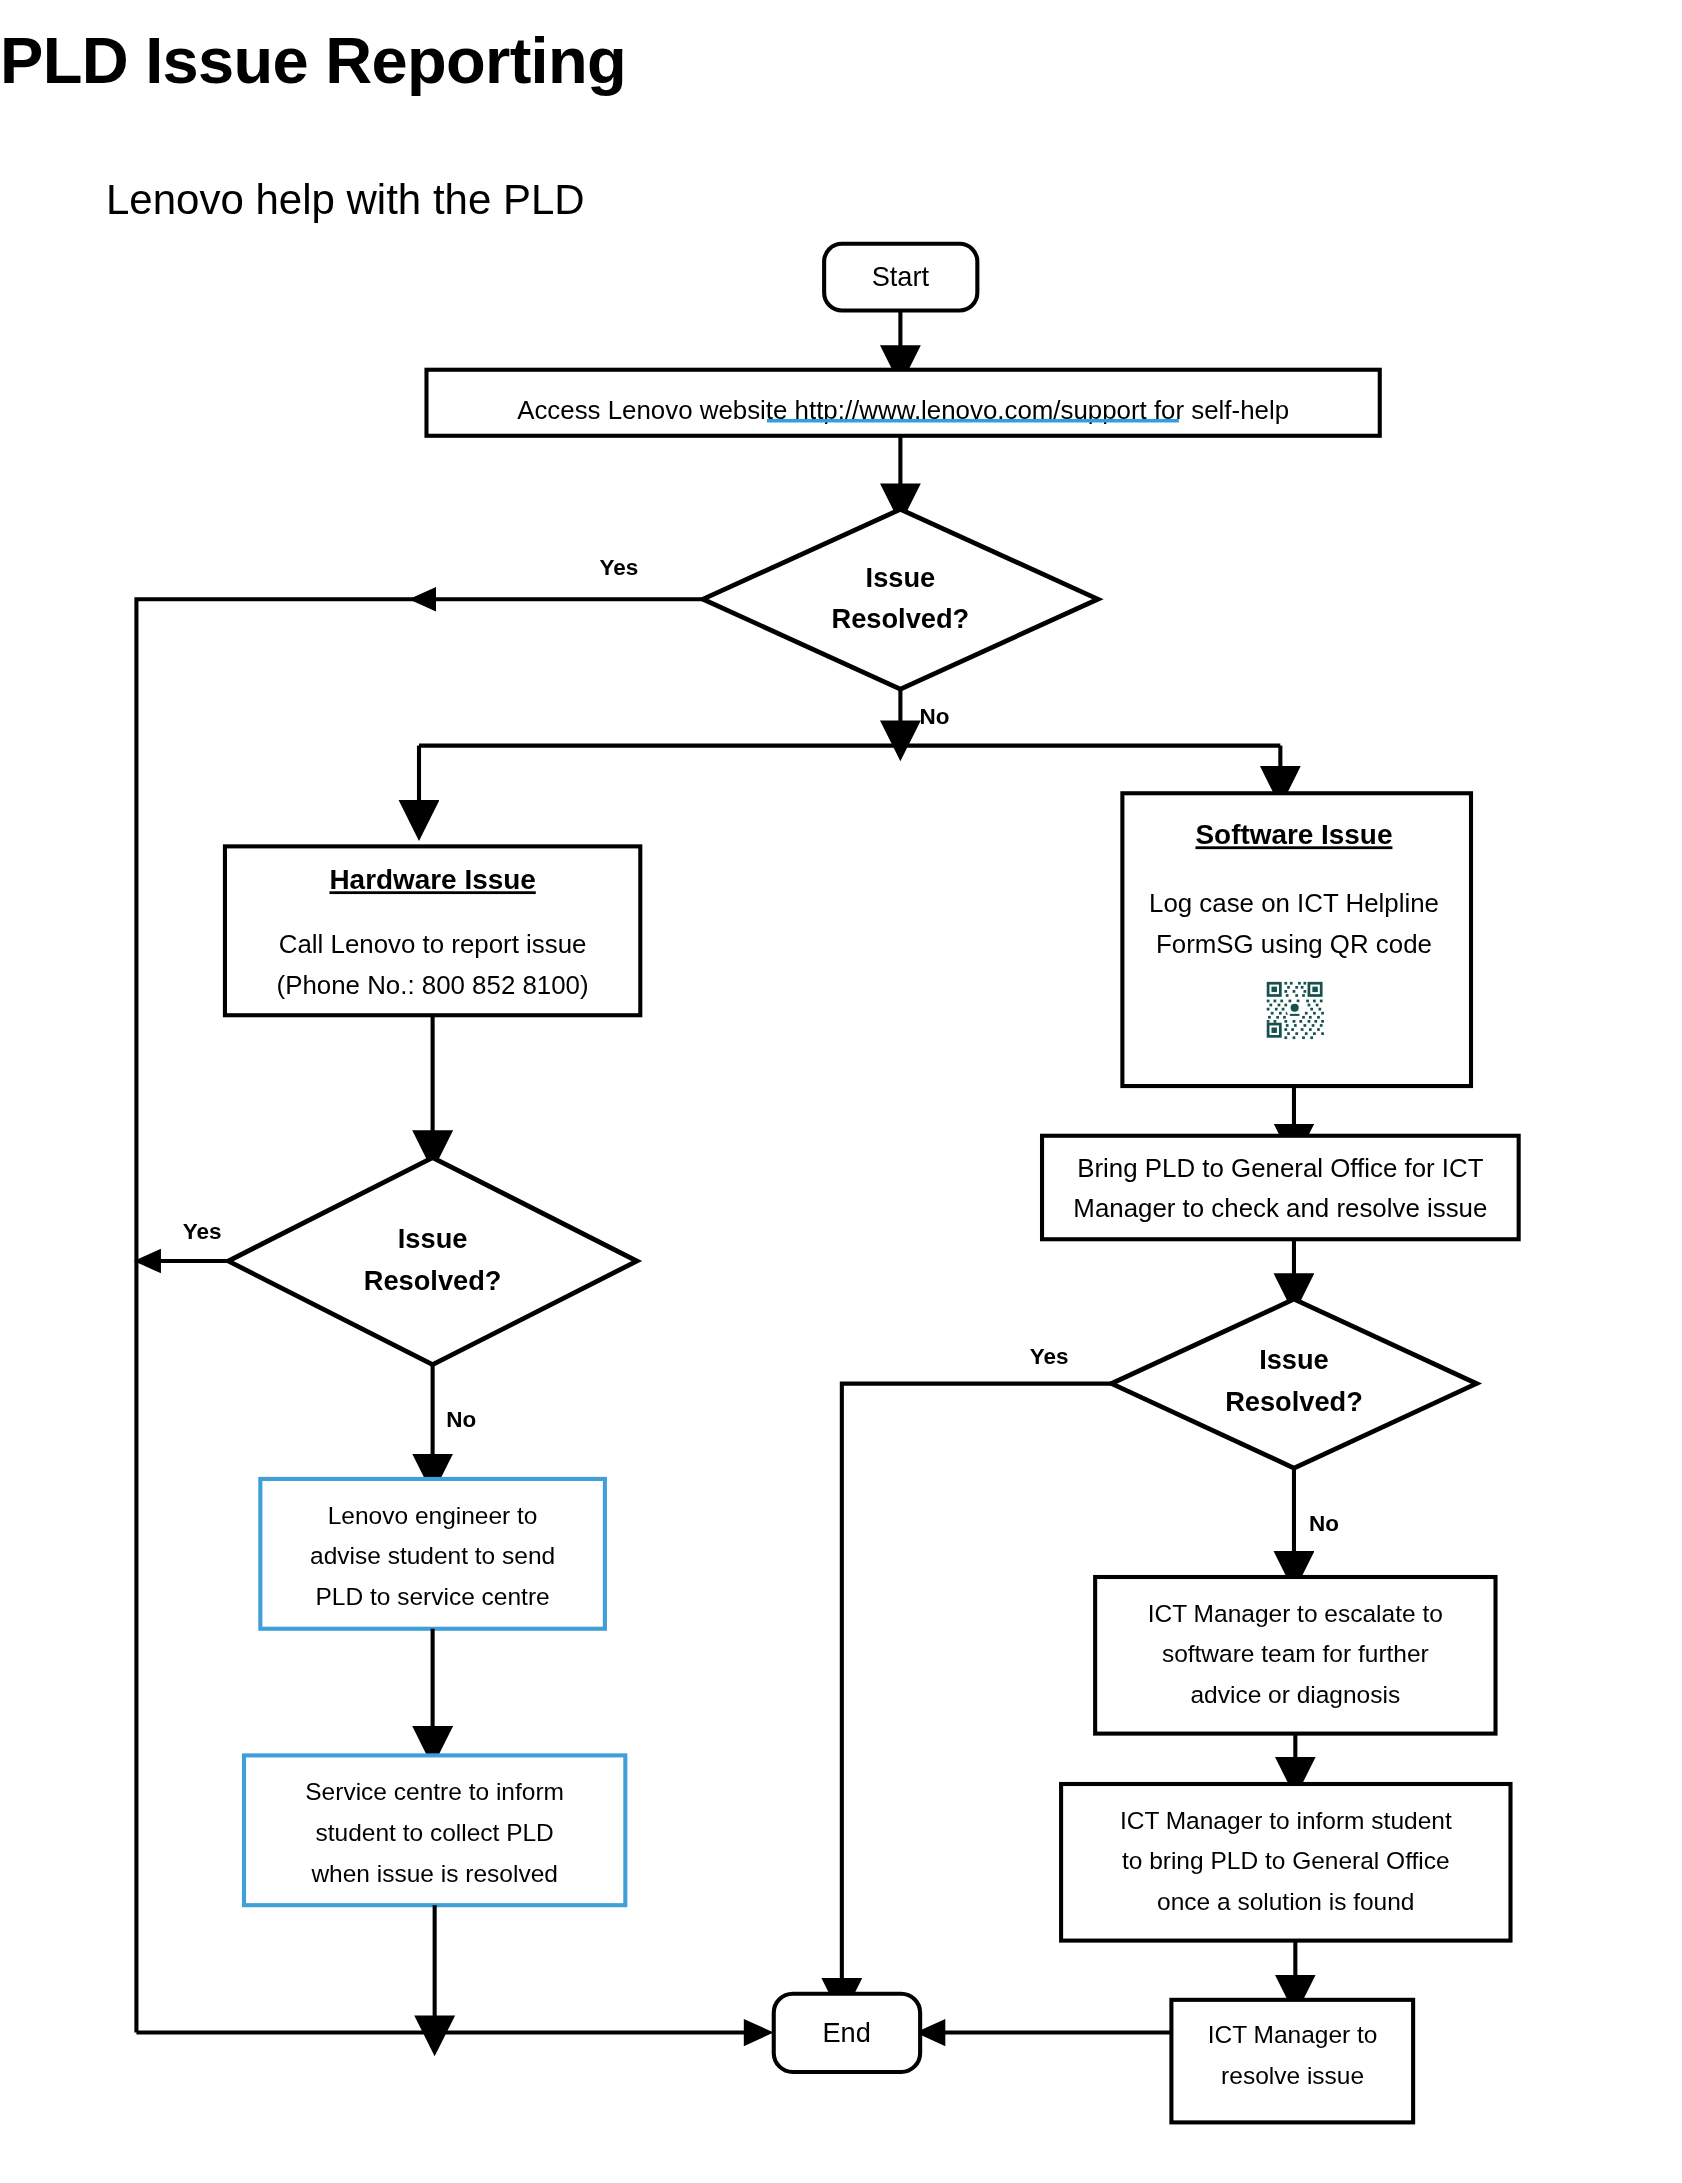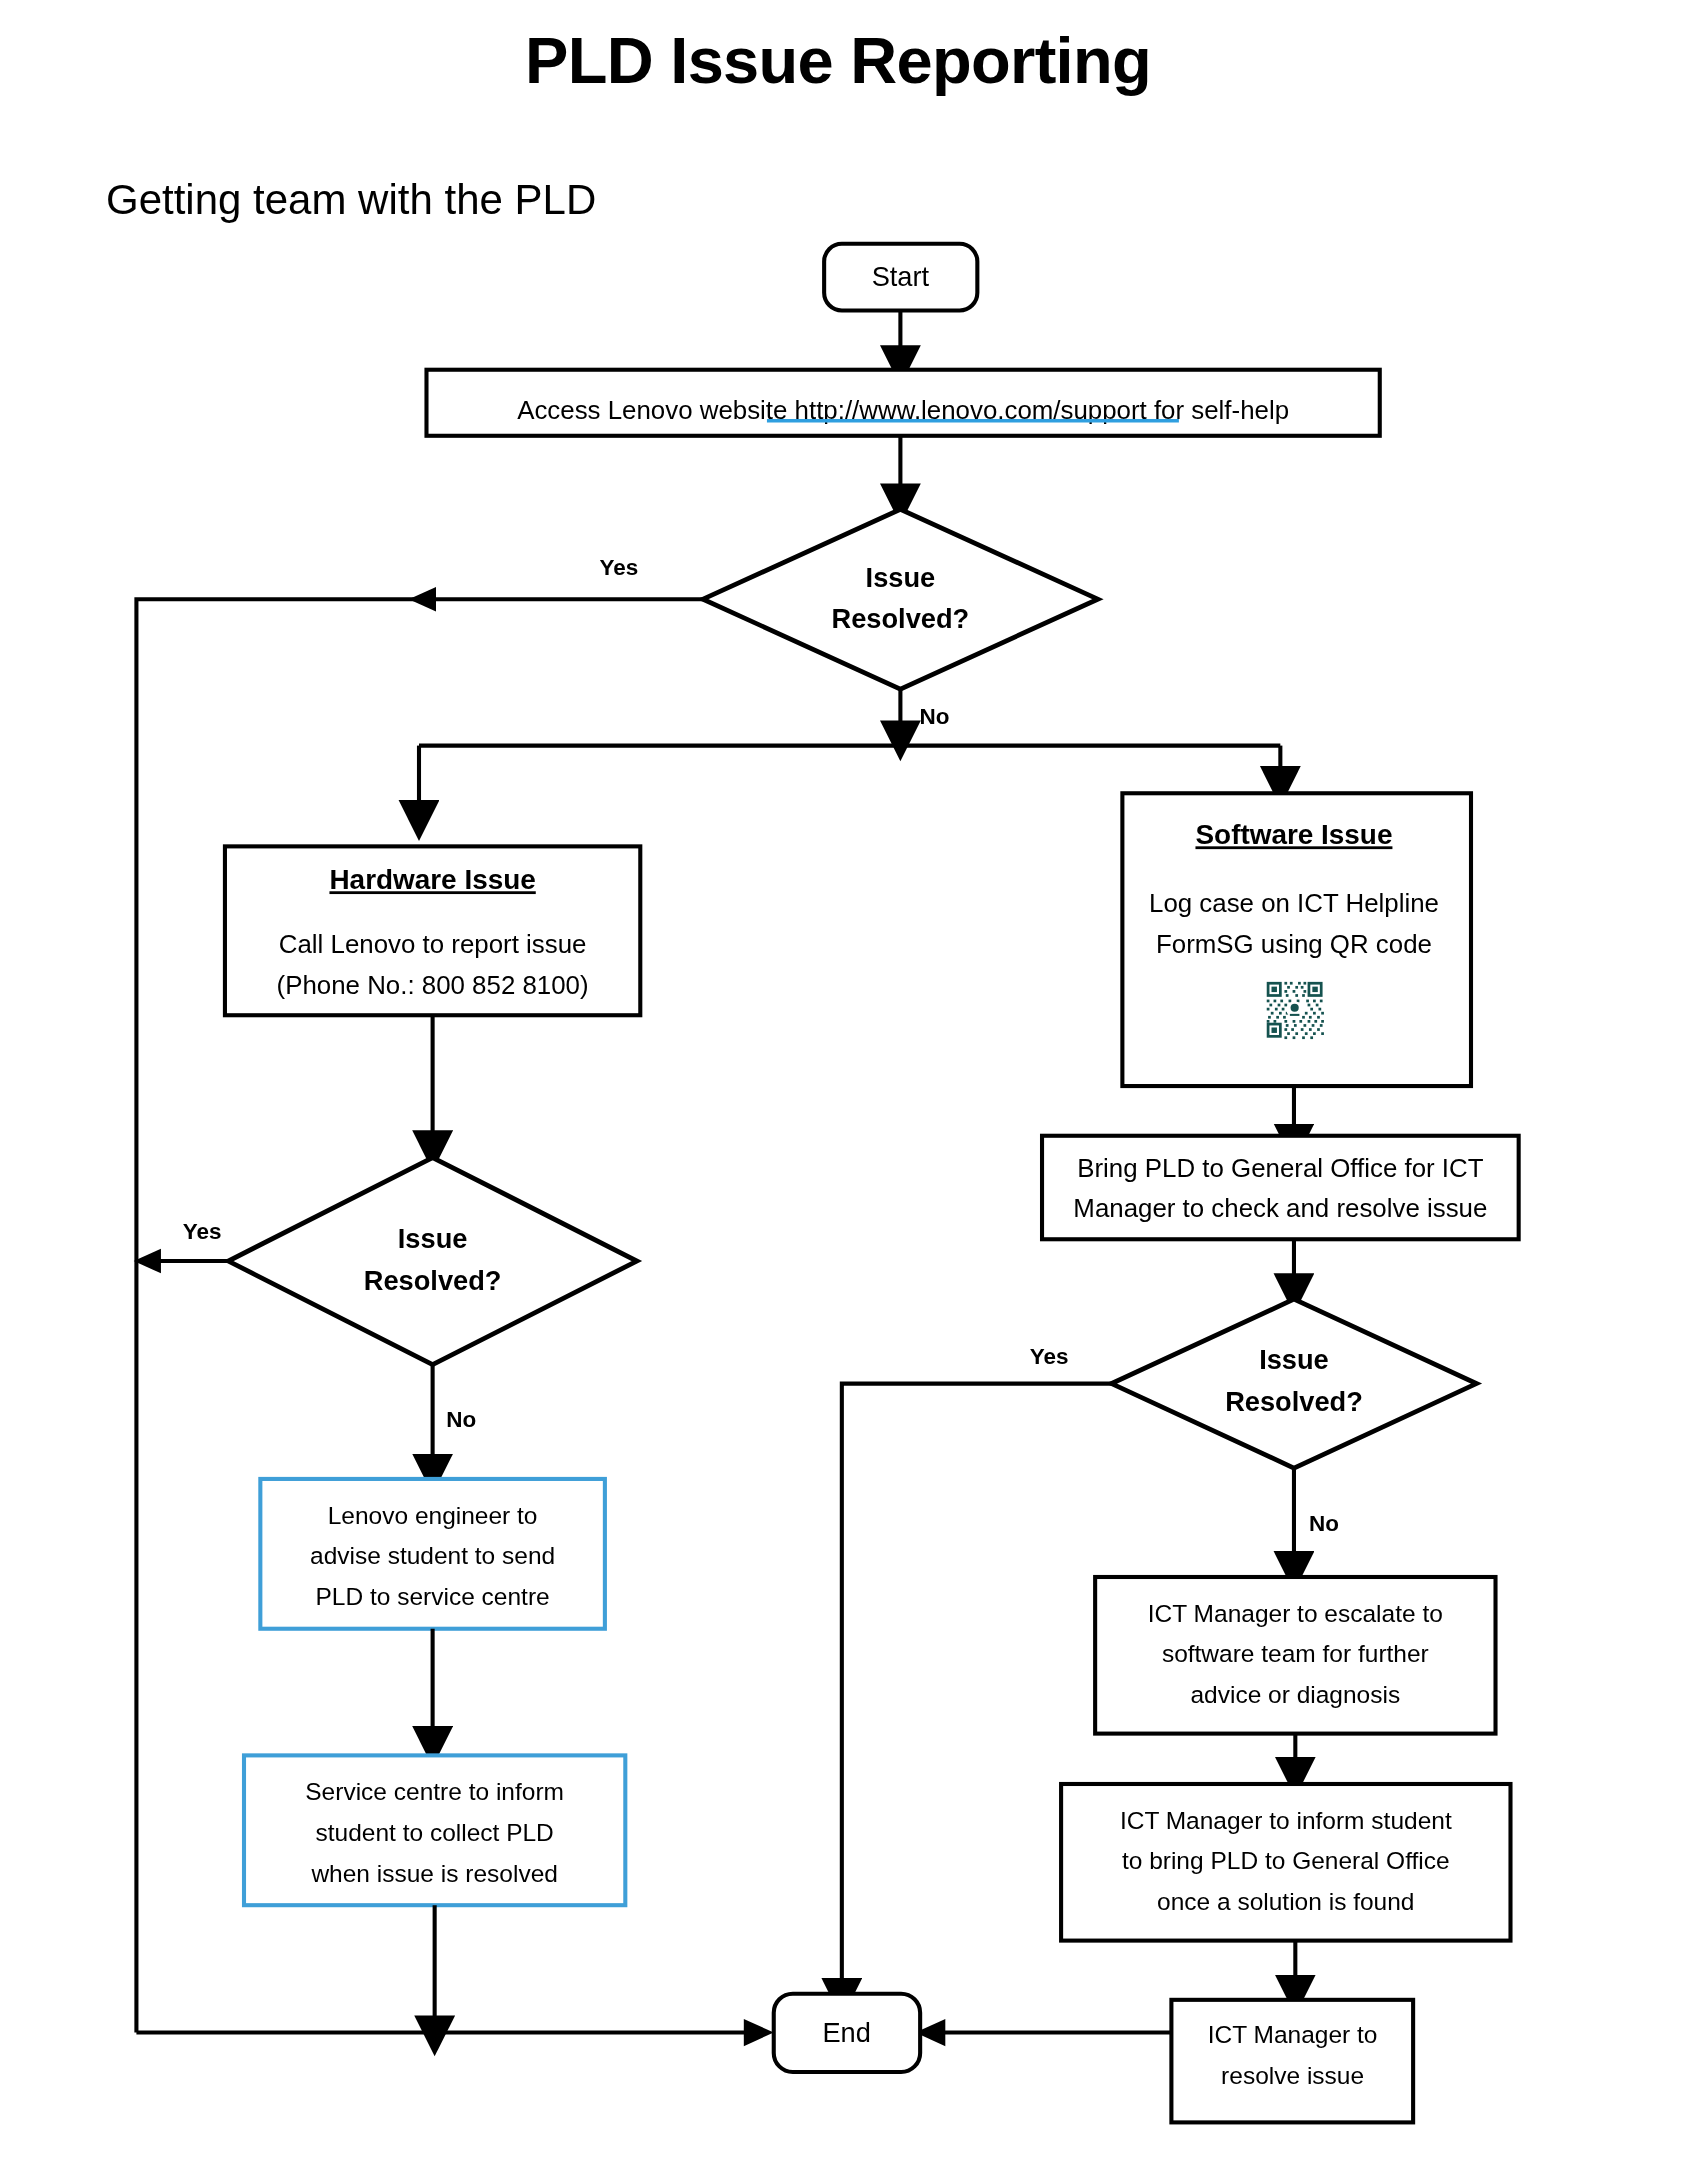--- a/index.html
+++ b/index.html
@@ -13,21 +13,20 @@
     position: relative;
     font-family: "Liberation Sans", sans-serif;
     color: #000000;
     overflow: hidden;
   }
   #page-title {
     position: absolute;
     top: 27px;
     left: 0;
     width: 1676px;
-    text-align: center;
     font-size: 65px;
     font-weight: bold;
     letter-spacing: -0.7px;
     line-height: 1.05;
   }
   #page-subtitle {
     position: absolute;
     top: 178px;
     left: 106px;
     font-size: 42px;
@@ -82,21 +81,21 @@
   .box-blue { fill: #ffffff; stroke: #3f9fd8; stroke-width: 6; }
   .diamond { fill: #ffffff; stroke: #000000; stroke-width: 7; }
   .conn { stroke: #000000; stroke-width: 6; fill: none; }
   .term { fill: #ffffff; stroke: #000000; stroke-width: 6; }
   .qr-cell { fill: #15524f; }
 </style>
 </head>
 <body>
 
 <div id="page-title">PLD Issue Reporting</div>
-<div id="page-subtitle">Getting team with the PLD</div>
+<div id="page-subtitle">Lenovo help with the PLD</div>
 
 <svg id="flow-canvas" viewBox="0 0 2471 3206">
   <defs>
     <marker id="arrow" markerWidth="14" markerHeight="14" refX="5" refY="5" orient="auto" markerUnits="strokeWidth">
       <path d="M0,0 L10,5 L0,10 z" fill="#000000"></path>
     </marker>
   </defs>
 
   <g>
     <rect class="term" x="1210" y="358" width="225" height="98" rx="26" ry="26"></rect>

